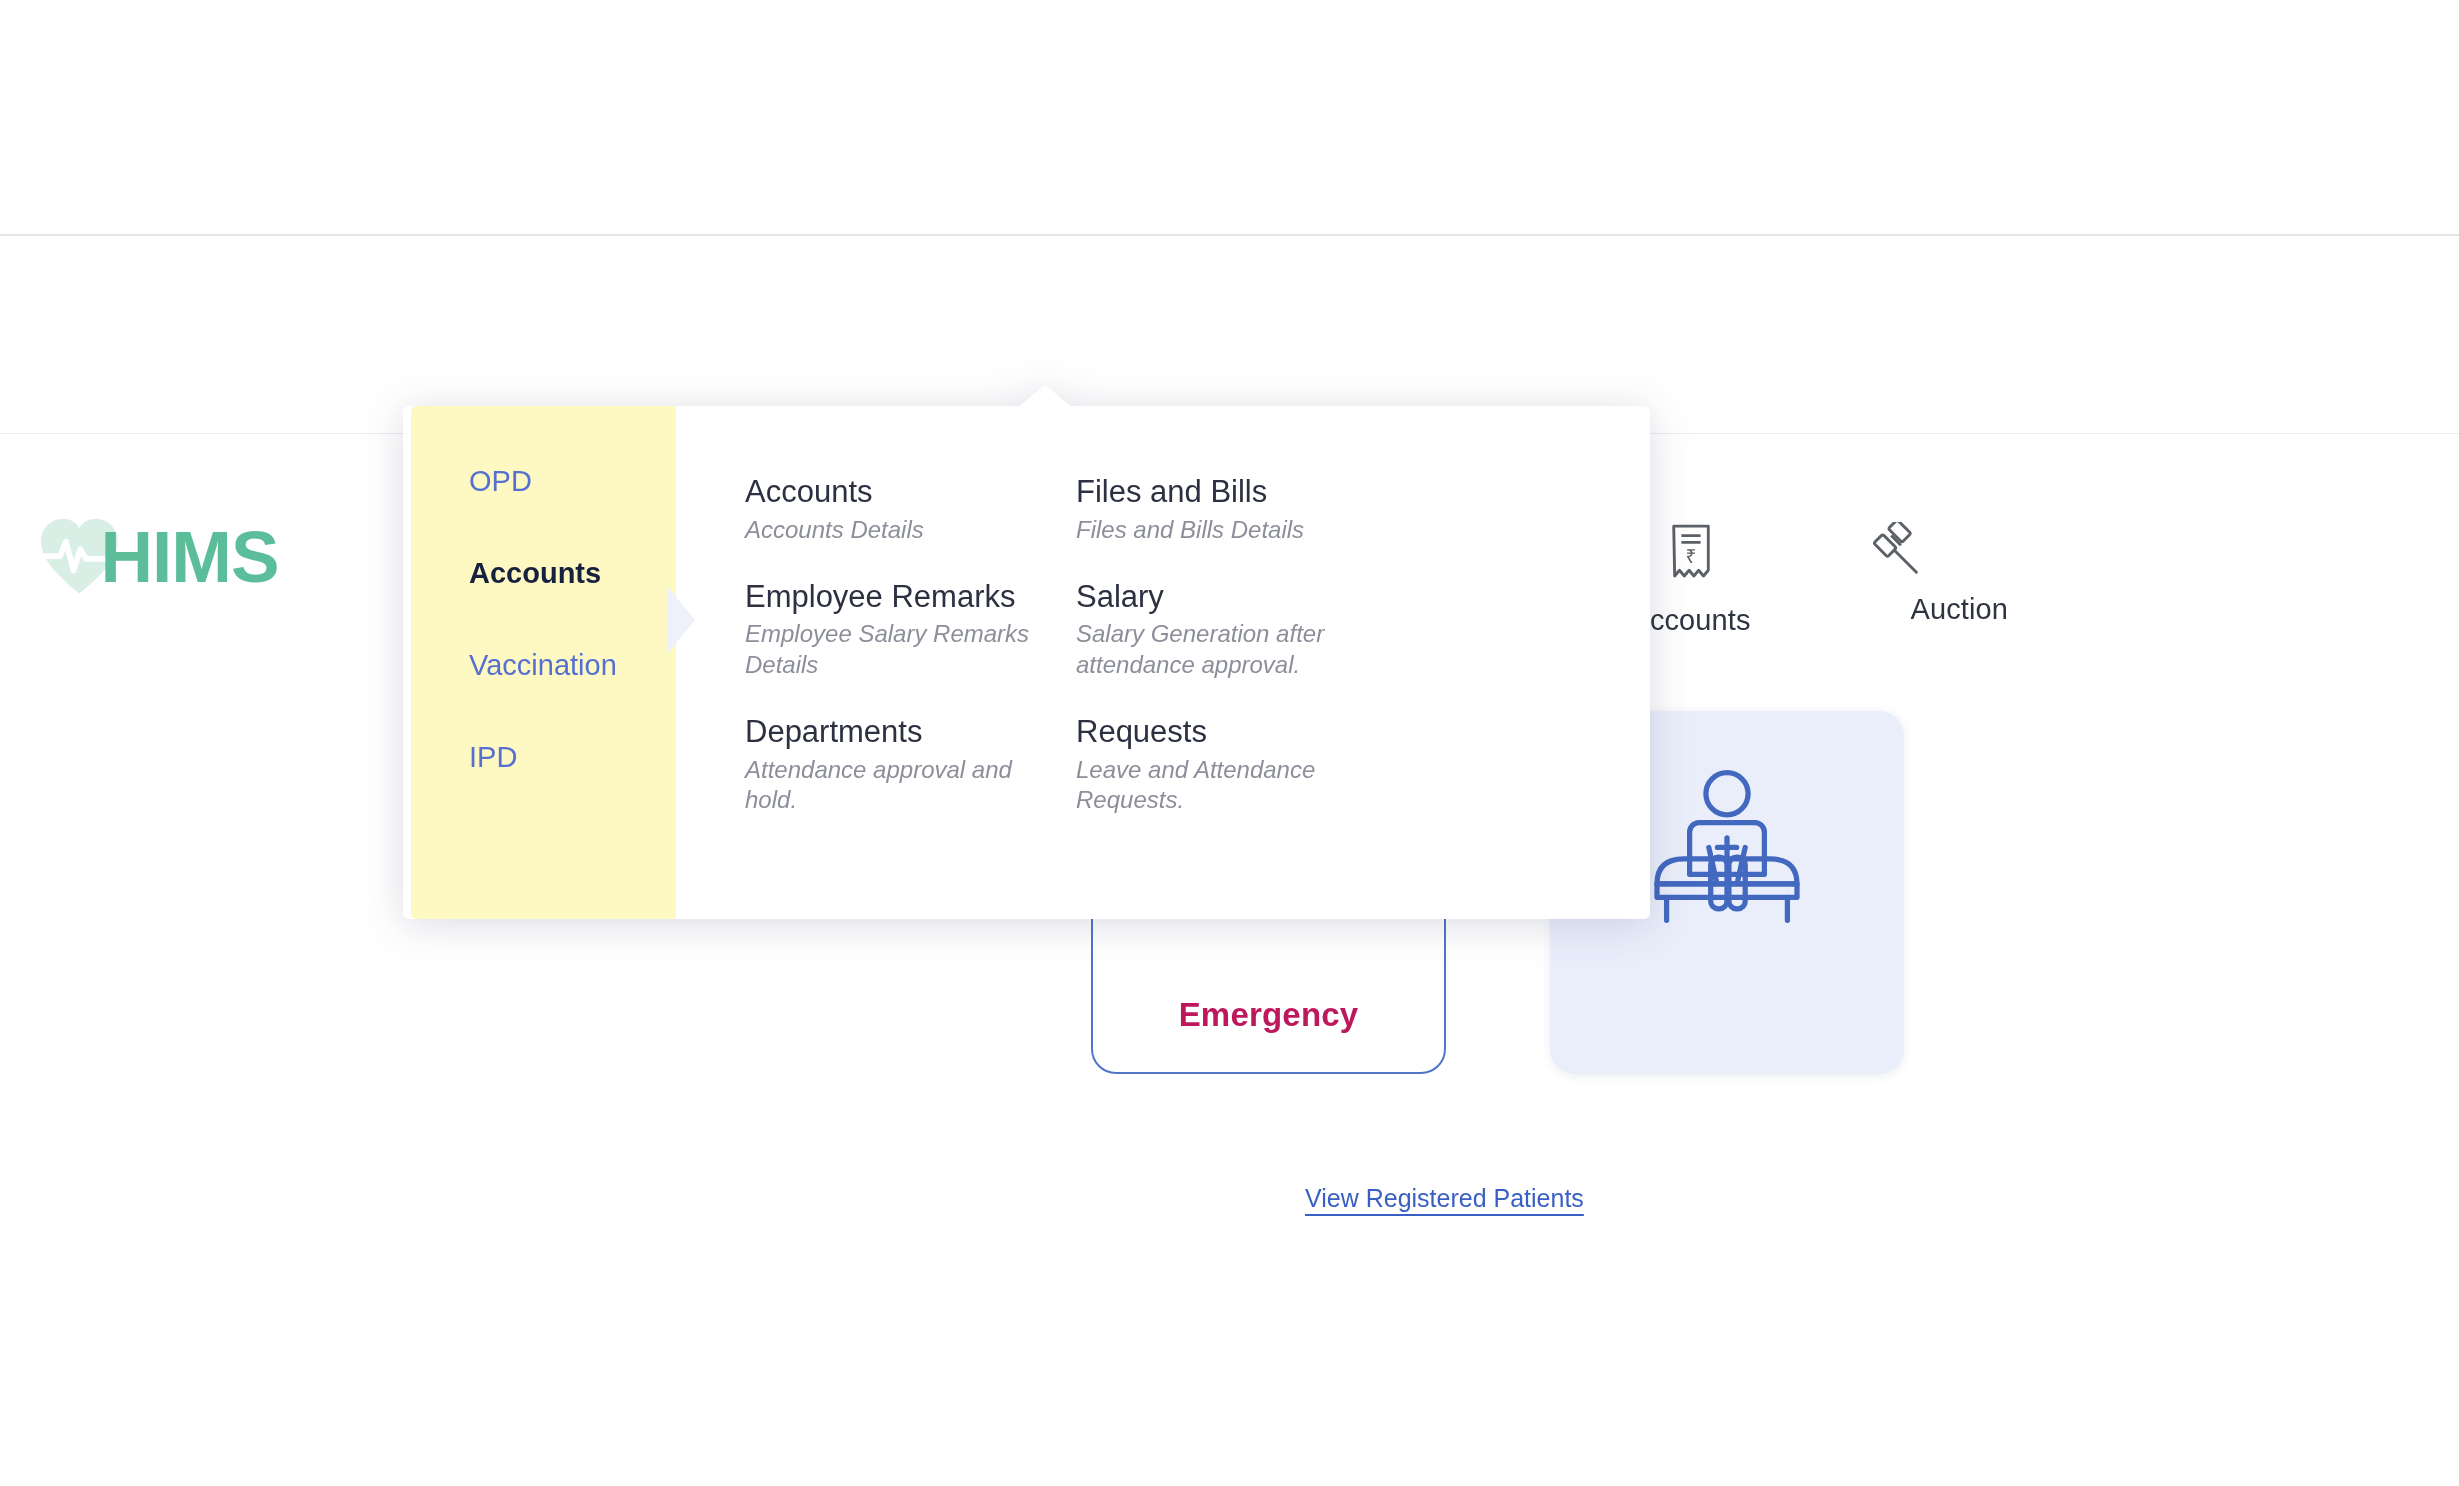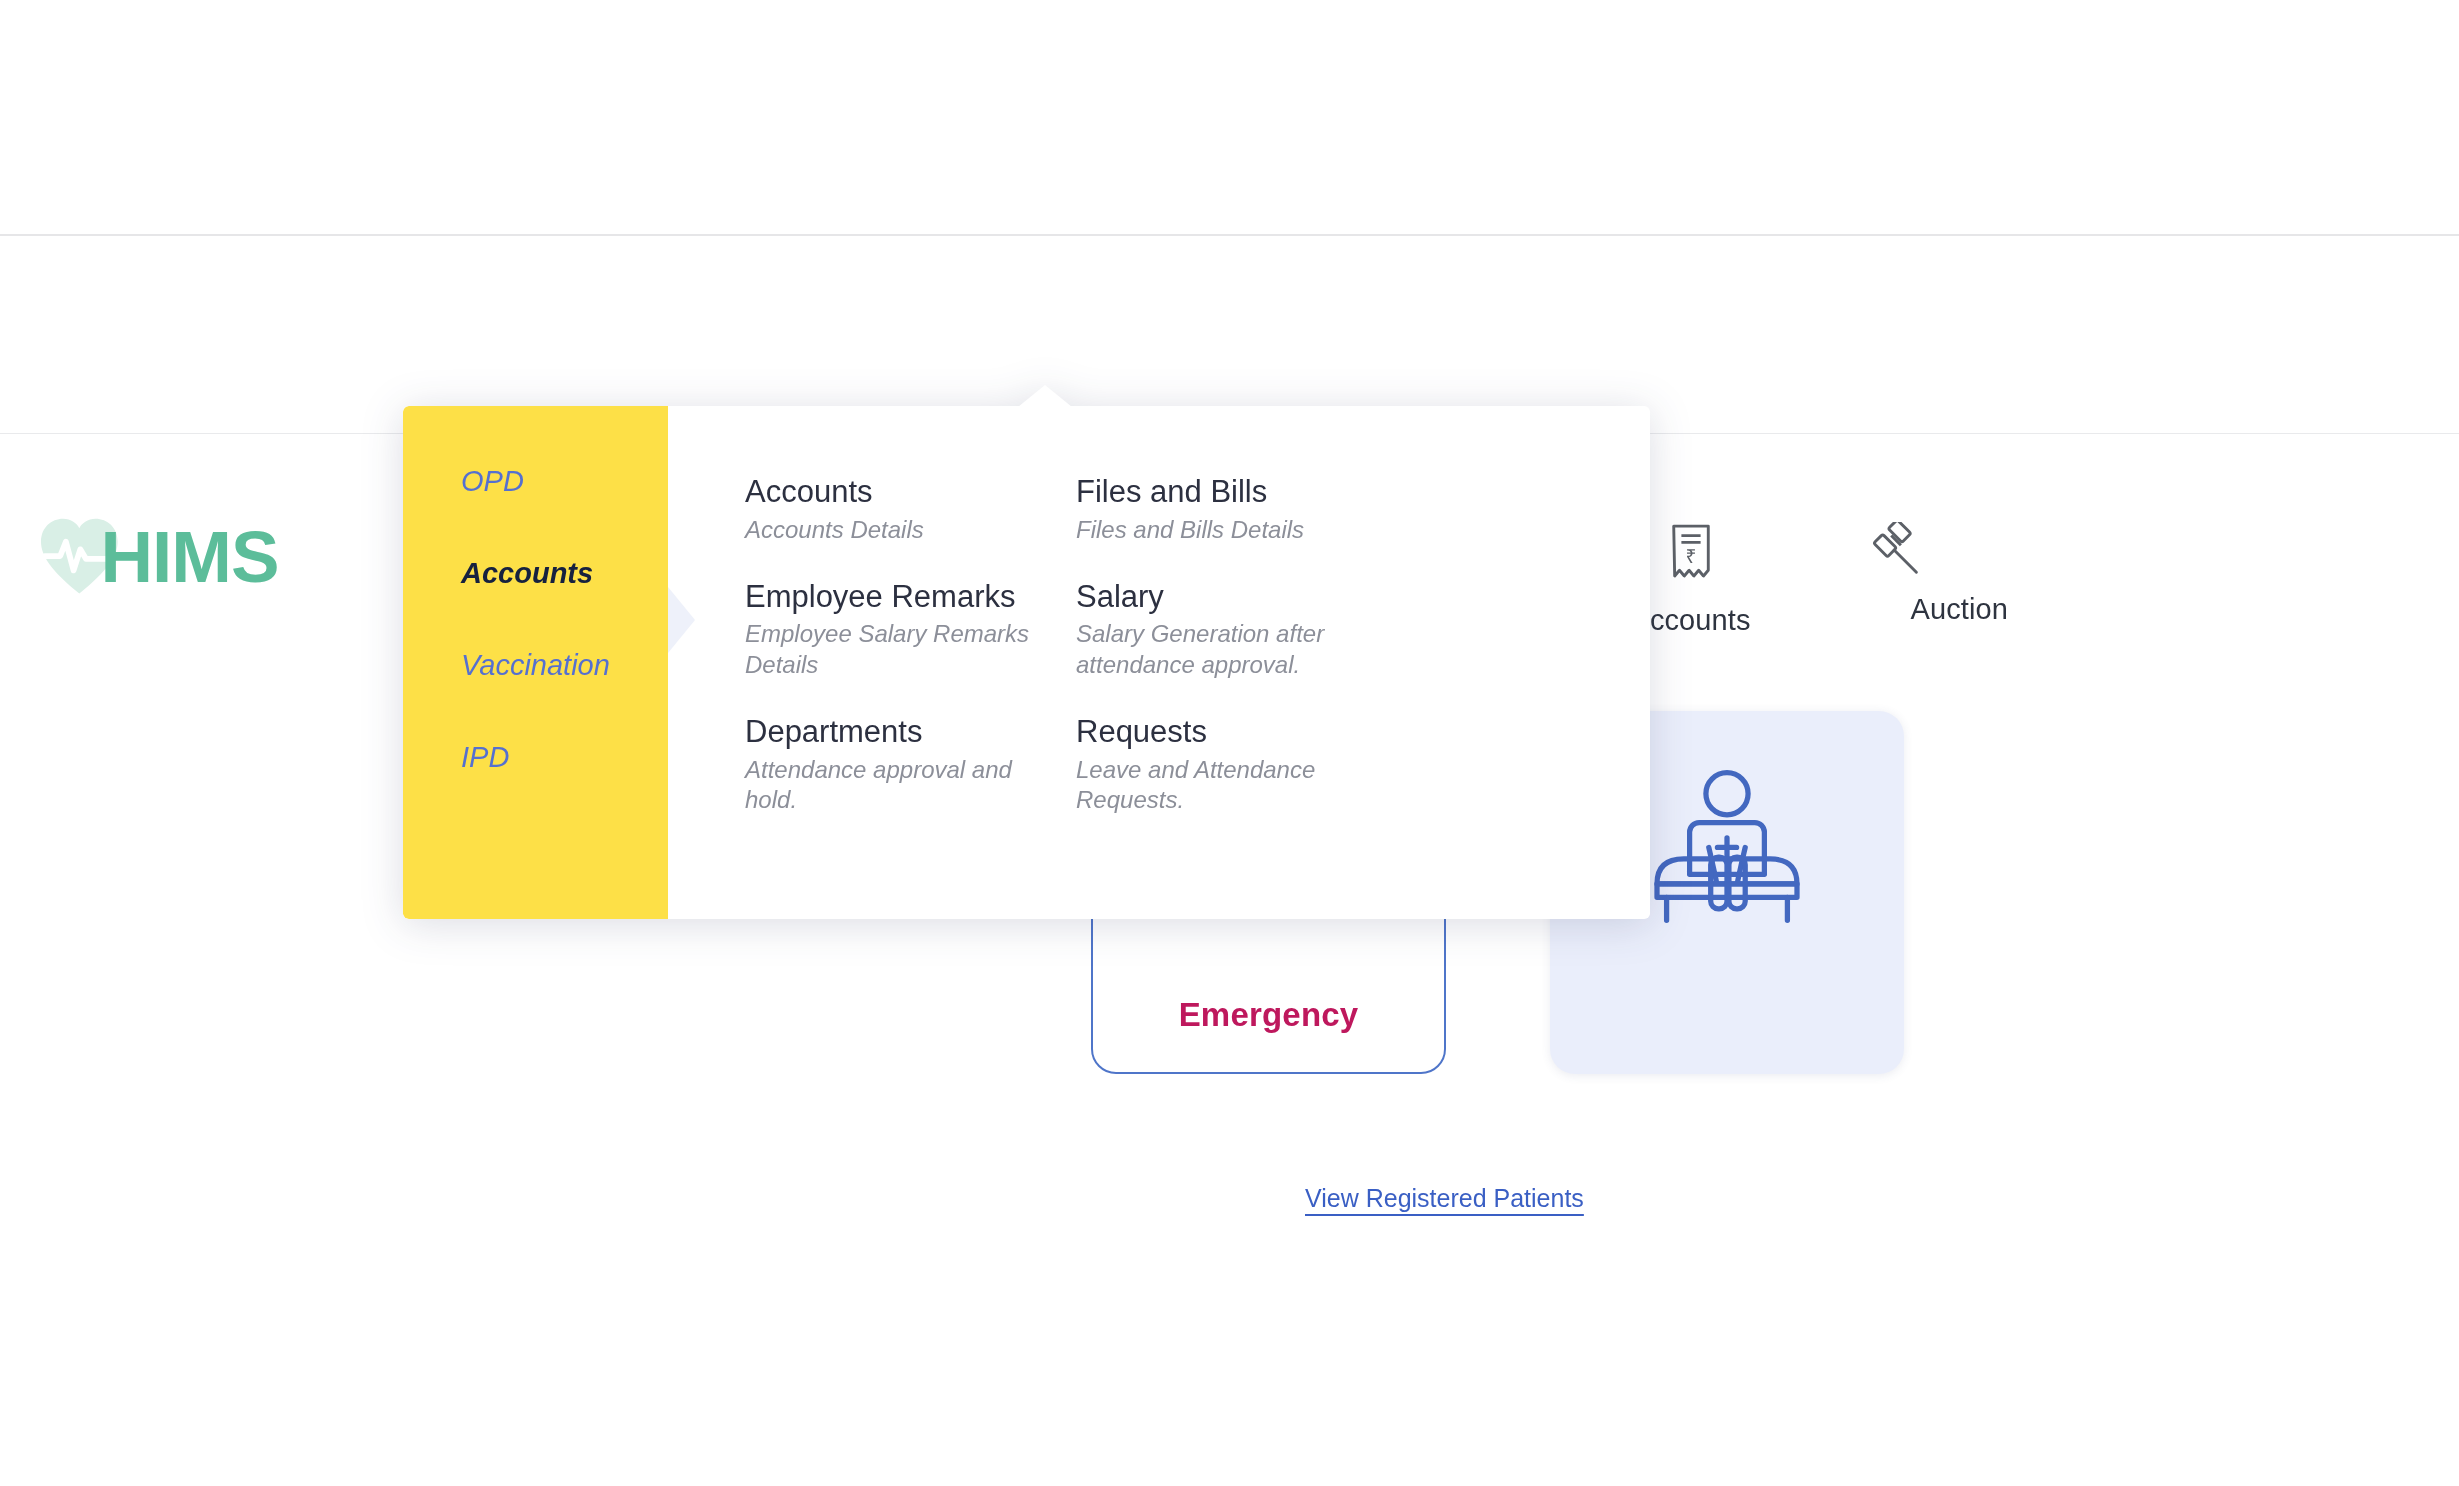--- a/index.html
+++ b/index.html
@@ -164,25 +164,24 @@
   }
   .dd-panel {
     position: absolute;
     inset: 0;
     background: #ffffff;
     border-radius: 5.8px;
     overflow: hidden;
   }
   .dd-side {
     position: absolute;
-    left: 0; top: 0;
+    left: 8px; top: 0;
     width: 265px; height: 513px;
-    background: #fde047;
+    background: #fef9c3;
     border-radius: 5.8px 0 0 5.8px;
-    font-style: italic;
   }
   .dd-side-list {
     position: absolute;
     left: 58px; top: 60px;
     width: 221px;
   }
   .dd-side-item {
     font-size: 29px;
     color: #5570d0;
     margin-bottom: 60px;

